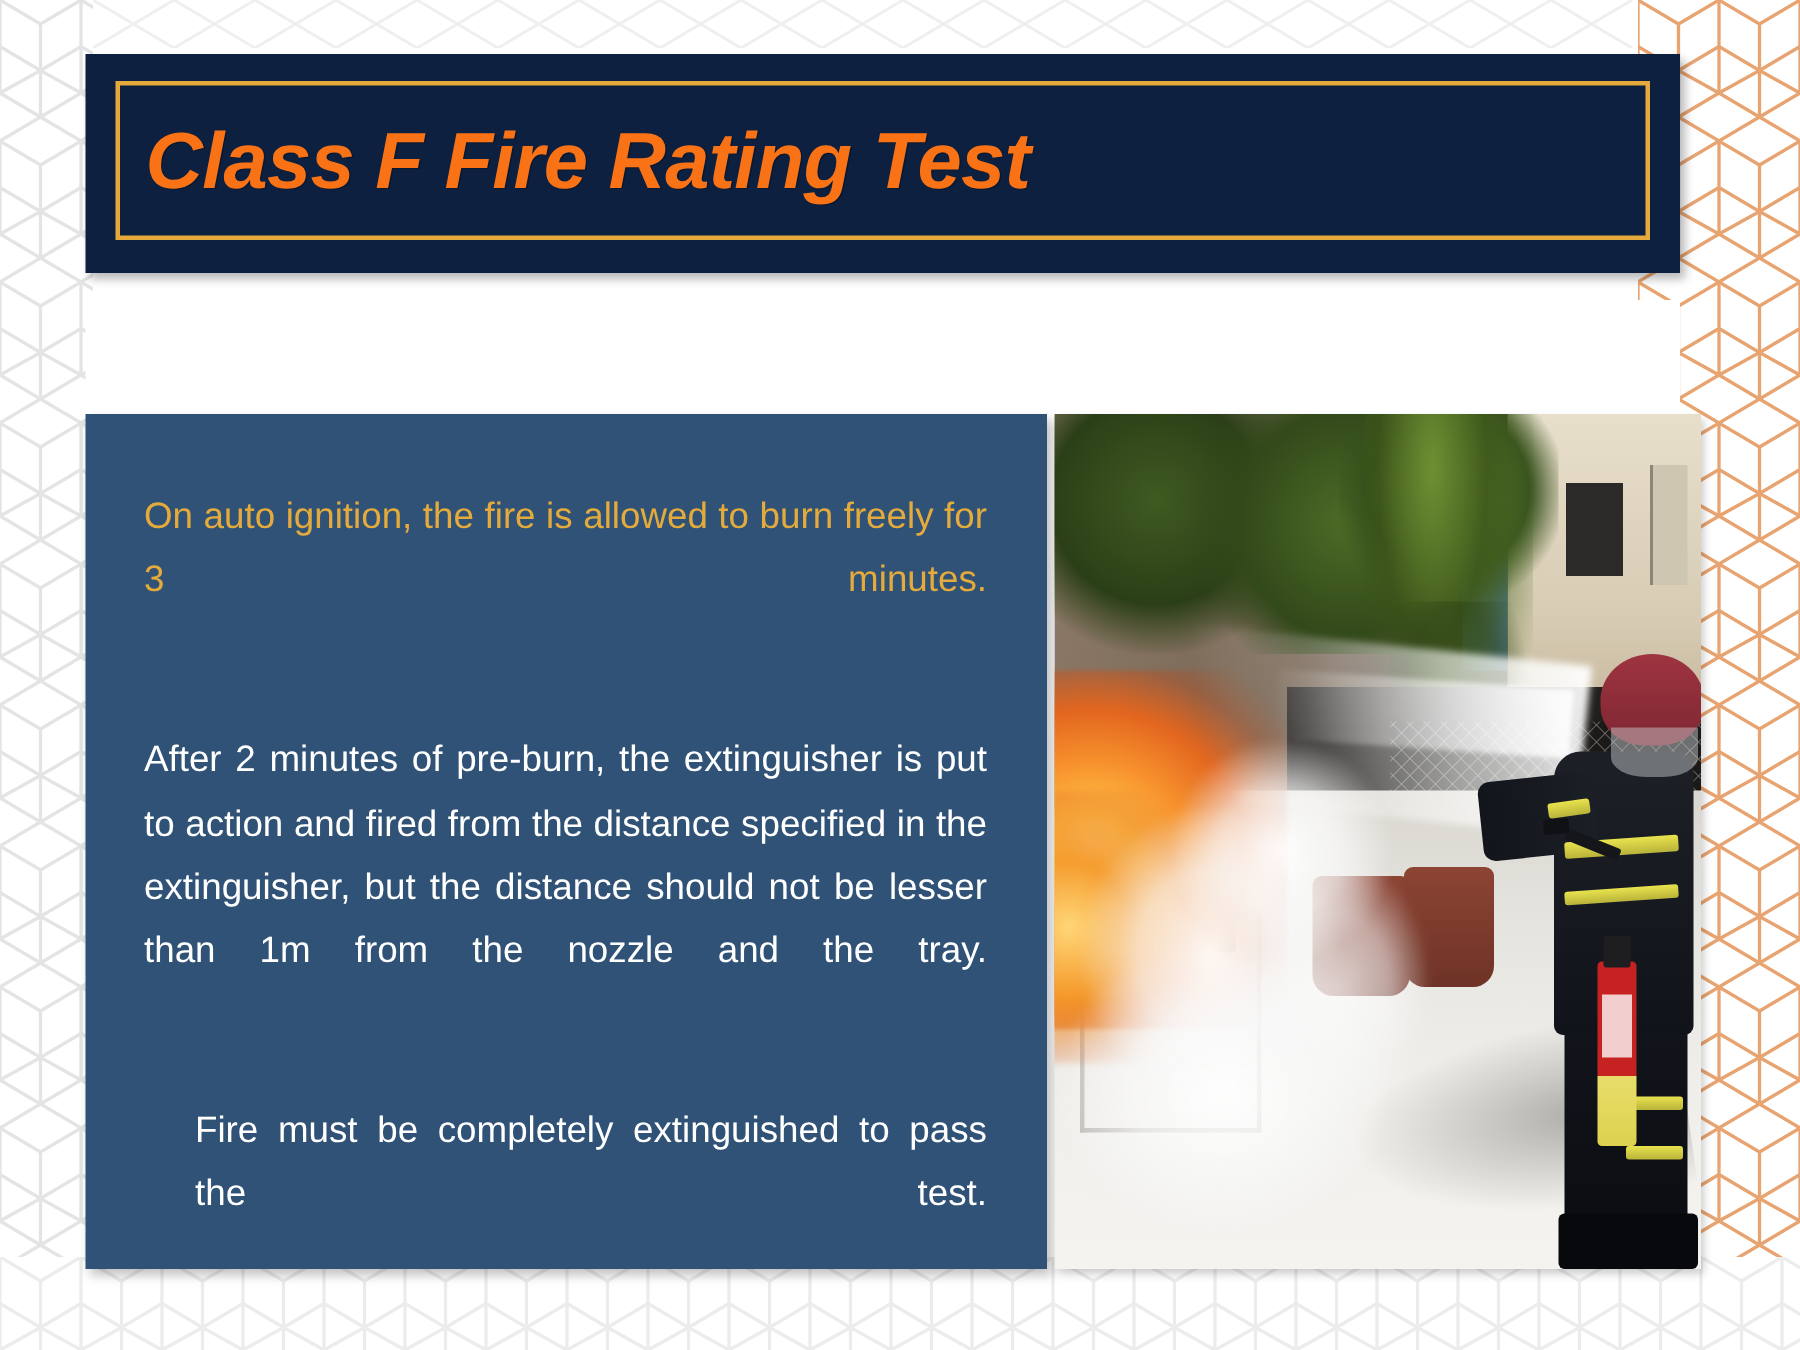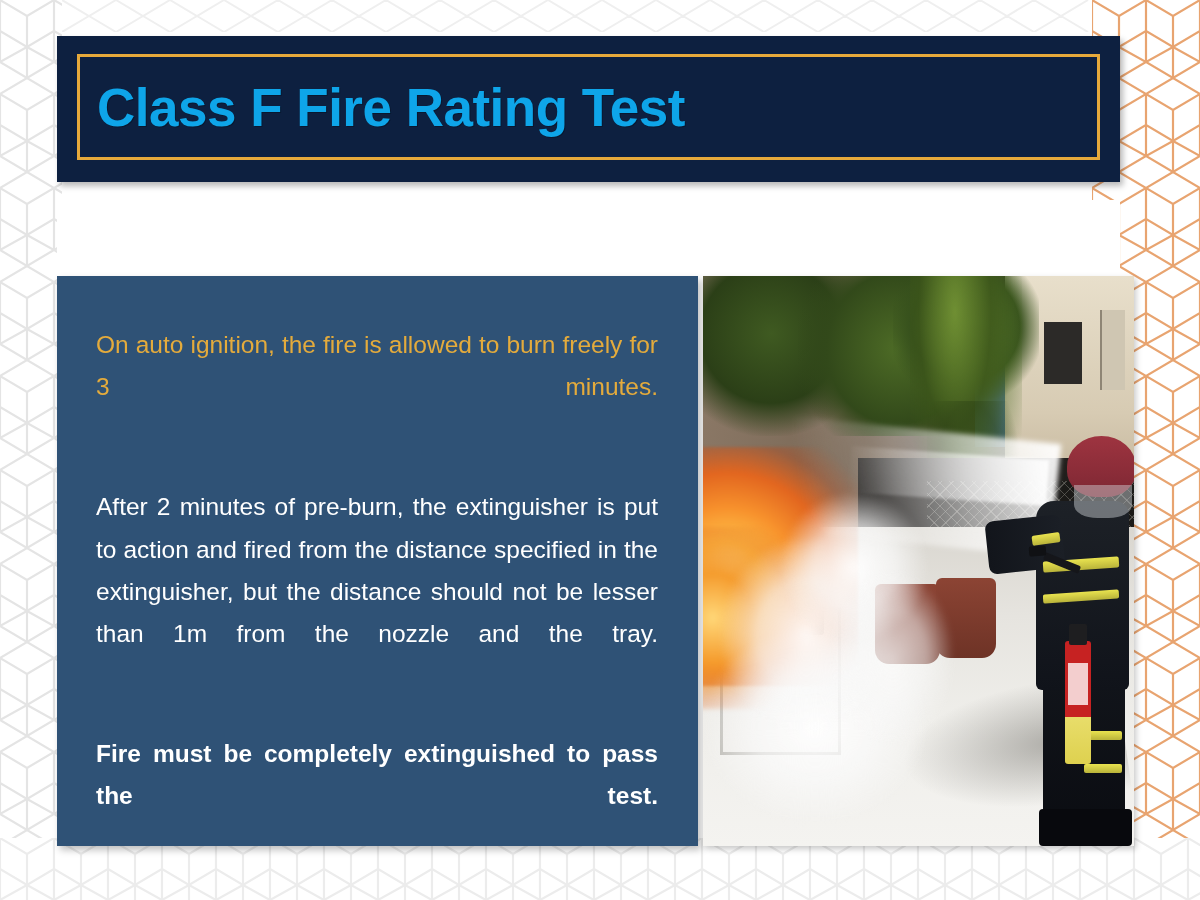--- a/index.html
+++ b/index.html
@@ -51,26 +51,27 @@
   }
   #title-inner-border {
     position:absolute;
     left:20px; top:18px; right:20px; bottom:22px;
     border:3px solid #e6a93b;
   }
   #title-text {
     position:absolute;
     left:40px; top:50%;
     transform:translateY(-52%);
-    color:#0ea5e9;
+    color:#f97316;
     font-size:53px;
     font-weight:bold;
     letter-spacing:-0.5px;
     white-space:nowrap;
     text-shadow:1px 1px 0 rgba(0,0,0,.25);
+    font-style:italic;
   }
 
   
   #white-band {
     position:absolute;
     left:57px; top:200px;
     width:1063px; height:78px;
     background:#ffffff;
   }
   #section-heading {
@@ -91,21 +92,21 @@
     box-shadow:3px 4px 7px rgba(0,0,0,.25);
     padding:48px 40px 0 39px;
   }
   .para {
     text-align:justify;
     font-size:24.5px;
     line-height:1.72;
     color:#ffffff;
   }
   .para.gold { color:#e4ab3c; }
-  .para.bold { font-weight:bold; }
+  .para.bold { font-weight:normal;margin-left:34px; }
   .para + .para { margin-top:30px; }
   .para.spaced-lead { margin-top:36px; }
   
   .para::after {
     content:"";
     display:inline-block;
     width:100%;
   }
 
   

